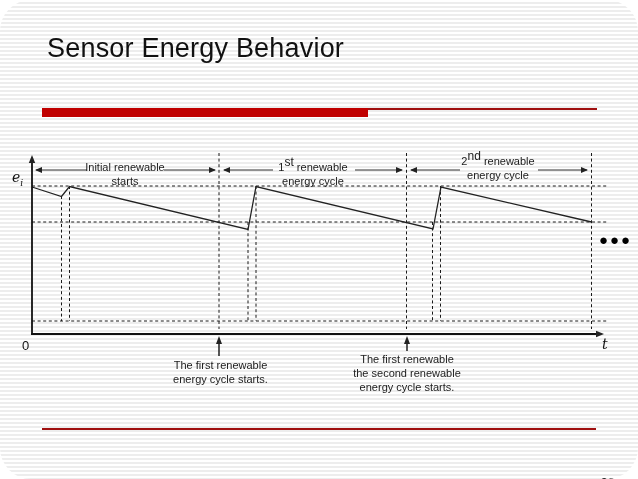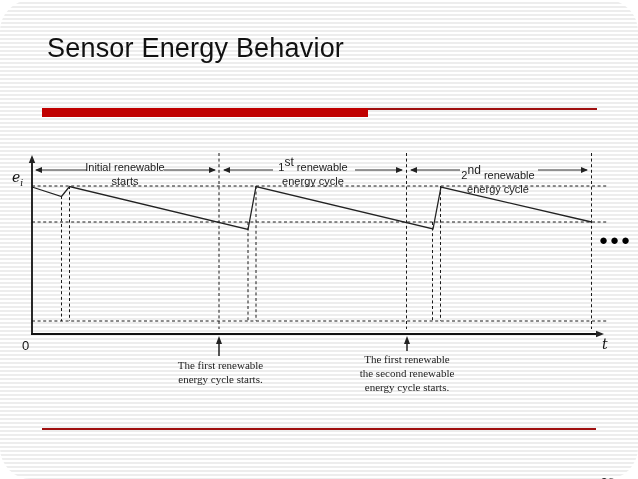--- a/index.html
+++ b/index.html
@@ -41,21 +41,21 @@
   .ann{stroke:#111;stroke-width:1.4;}
   .ah{fill:#222;stroke:none;}
   .rlabel{
     position:absolute;width:150px;text-align:center;
     font-size:11px;line-height:13.5px;color:#1c1c1c;
   }
   .rlabel .l2{margin-top:1px;}
   .rlabel sup{font-size:12px;}
   .anno{
     position:absolute;text-align:center;
-    font-size:11px;line-height:14px;color:#1c1c1c;font-family:Liberation Serif, serif;
+    font-size:11px;line-height:14px;color:#1c1c1c;
   }
   .axis-label{position:absolute;font-size:14px;color:#111;}
   .axis-label i{font-family:"DejaVu Serif", serif;}
   .axis-label sub{font-size:9px;font-family:"DejaVu Serif", serif;font-style:italic;}
   .origin{position:absolute;left:22px;top:338px;font-size:13px;color:#111;}
   .ellipsis{
     position:absolute;left:599px;top:231px;
     font-size:15px;letter-spacing:2px;color:#000;font-weight:bold;
   }
 </style>
@@ -116,21 +116,21 @@
   <div class="rlabel" style="left:50px;top:156px;">
     <div class="l1"><span>Initial renewable</span><sup></sup><span></span></div>
     <div class="l2">starts</div>
   </div>
 
   <div class="rlabel" style="left:238px;top:156px;">
     <div class="l1"><span>1</span><sup>st</sup><span> renewable</span></div>
     <div class="l2">energy cycle</div>
   </div>
 
-  <div class="rlabel" style="left:423px;top:164px;">
+  <div class="rlabel" style="left:423px;top:150px;">
     <div class="l1"><span>2</span><sup>nd</sup><span> renewable</span></div>
     <div class="l2">energy cycle</div>
   </div>
 
   <div class="anno" style="left:148px;top:358px;width:145px;">
     <div>The first renewable</div>
     <div>energy cycle starts.</div>
   </div>
 
   <div class="anno" style="left:332px;top:352px;width:150px;">

